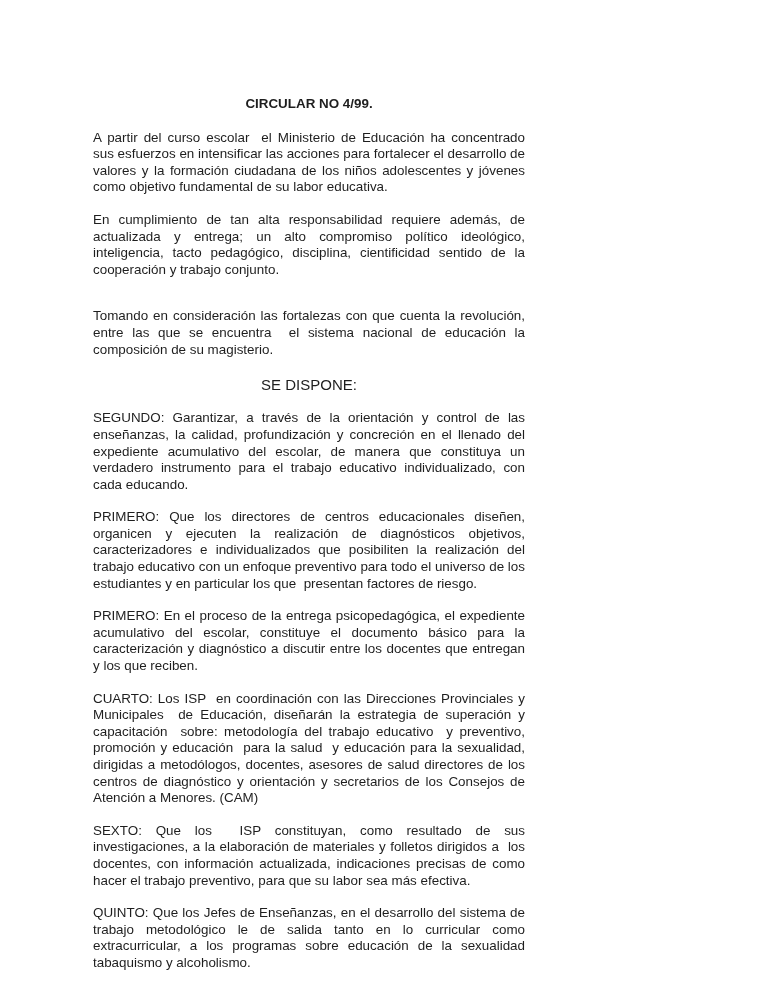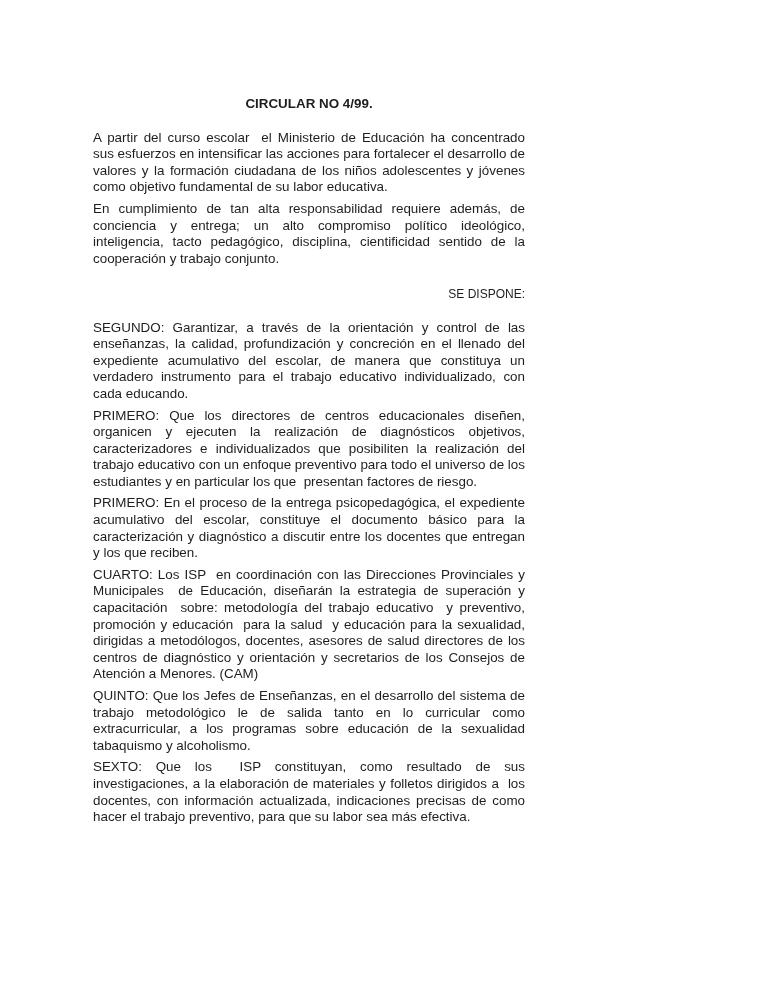--- a/index.html
+++ b/index.html
@@ -22,53 +22,54 @@
   }
   .doc-title {
     margin: 0 0 17px 0;
     font-size: 13.4px;
     line-height: 16.6px;
     font-weight: bold;
     text-align: center;
     white-space: pre-wrap;
   }
   .para {
-    margin: 5px 0;
+    margin: 16px 0;
     text-align: justify;
     white-space: pre-wrap;
   }
   .para.extra-gap {
     margin-top: 30px;
   }
   .section-heading {
     margin: 19px 0 16.6px 0;
-    font-size: 12px;
+    font-size: 15px;
     line-height: 16.6px;
     font-weight: normal;
-    text-align: right;
+    text-align: center;
     white-space: pre-wrap;
   }
 </style>
 </head>
 <body>
 
 <div class="page">
   <h1 class="doc-title">CIRCULAR NO 4/99.</h1>
 
   <p class="para">A partir del curso escolar  el Ministerio de Educación ha concentrado  sus esfuerzos en intensificar las acciones para fortalecer el desarrollo de valores y la formación ciudadana de los niños adolescentes y jóvenes como objetivo fundamental de su labor educativa.</p>
 
-  <p class="para">En cumplimiento de tan alta responsabilidad requiere además, de conciencia y entrega; un alto compromiso político ideológico, inteligencia, tacto pedagógico, disciplina, cientificidad sentido de la cooperación y trabajo conjunto.</p>
+  <p class="para">En cumplimiento de tan alta responsabilidad requiere además, de actualizada y entrega; un alto compromiso político ideológico, inteligencia, tacto pedagógico, disciplina, cientificidad sentido de la cooperación y trabajo conjunto.</p>
 
+  <p class="para extra-gap">Tomando en consideración las fortalezas con que cuenta la revolución, entre las que se encuentra  el sistema nacional de educación la composición de su magisterio.</p>
 
   <h2 class="section-heading">SE DISPONE:</h2>
 
   <p class="para">SEGUNDO: Garantizar, a través de la orientación y control de las enseñanzas, la calidad, profundización y concreción en el llenado del expediente acumulativo del escolar, de manera que constituya un verdadero instrumento para el trabajo educativo individualizado, con cada educando.</p>
 
   <p class="para">PRIMERO: Que los directores de centros educacionales diseñen, organicen y ejecuten la realización de diagnósticos objetivos, caracterizadores e individualizados que posibiliten la realización del trabajo educativo con un enfoque preventivo para todo el universo de los estudiantes y en particular los que  presentan factores de riesgo.</p>
 
   <p class="para">PRIMERO: En el proceso de la entrega psicopedagógica, el expediente acumulativo del escolar, constituye el documento básico para la caracterización y diagnóstico a discutir entre los docentes que entregan y los que reciben.</p>
 
   <p class="para">CUARTO: Los ISP  en coordinación con las Direcciones Provinciales y Municipales  de Educación, diseñarán la estrategia de superación y capacitación  sobre: metodología del trabajo educativo  y preventivo, promoción y educación  para la salud  y educación para la sexualidad, dirigidas a metodólogos, docentes, asesores de salud directores de los centros de diagnóstico y orientación y secretarios de los Consejos de Atención a Menores. (CAM)</p>
 
+  <p class="para">SEXTO: Que los  ISP constituyan, como resultado de sus investigaciones, a la elaboración de materiales y folletos dirigidos a  los docentes, con información actualizada, indicaciones precisas de como hacer el trabajo preventivo, para que su labor sea más efectiva.</p>
+
   <p class="para">QUINTO: Que los Jefes de Enseñanzas, en el desarrollo del sistema de trabajo metodológico le de salida tanto en lo curricular como extracurricular, a los programas sobre educación de la sexualidad tabaquismo y alcoholismo.</p>
-
-  <p class="para">SEXTO: Que los  ISP constituyan, como resultado de sus investigaciones, a la elaboración de materiales y folletos dirigidos a  los docentes, con información actualizada, indicaciones precisas de como hacer el trabajo preventivo, para que su labor sea más efectiva.</p>
 </div>
 
 </body></html>

